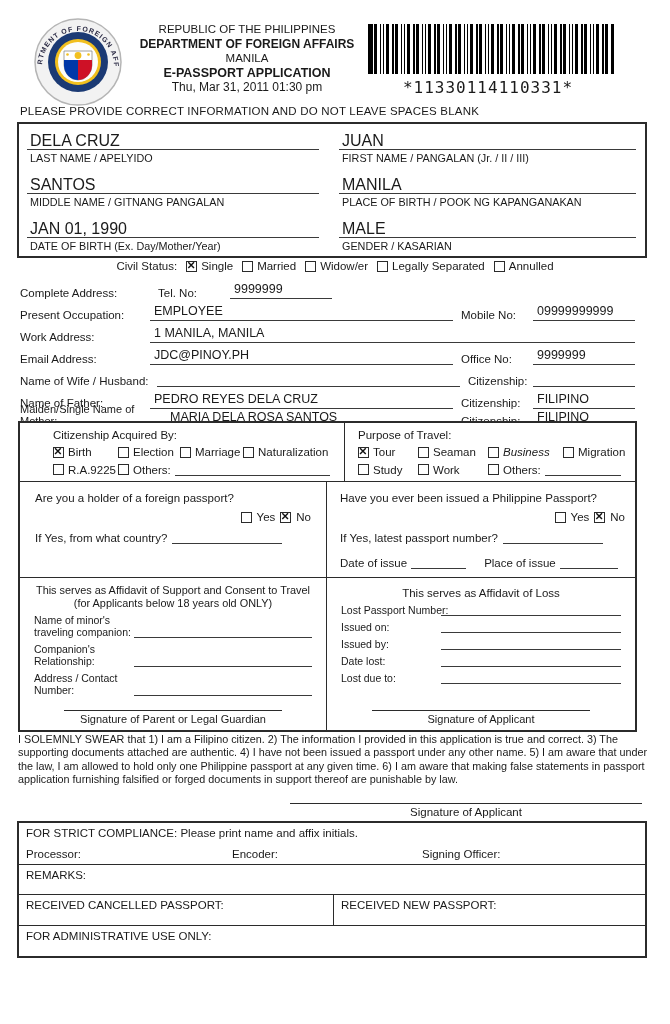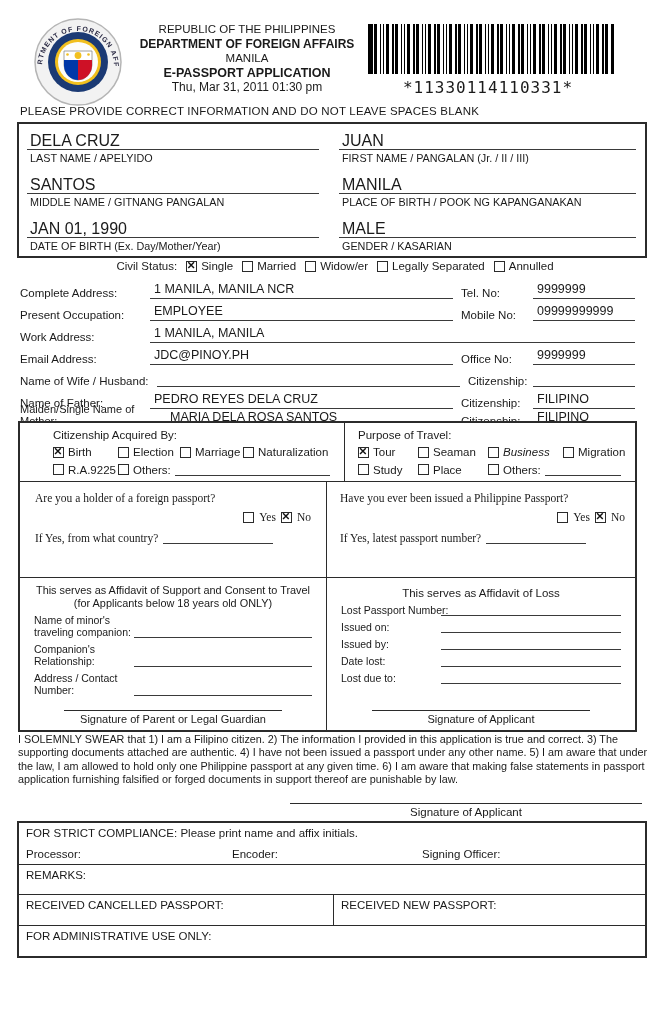--- a/index.html
+++ b/index.html
@@ -42,21 +42,21 @@
   .c-val{border-bottom:1.4px solid #3a3a3a;font-size:12.5px;padding-left:4px;white-space:nowrap;height:16px;}
   .grow{flex:1;}
   .mother-lbl{width:126px;font-size:11px;line-height:12px;white-space:normal;}
 
   
   .mid{left:18px;top:421px;width:615px;border:2px solid #2b2b2b;background:#fff;}
   .mrow{display:flex;border-top:1.5px solid #2b2b2b;}
   .mrow:first-child{border-top:none;padding-left:18px;}
   .mcell-l{width:307px;border-right:1.5px solid #2b2b2b;box-sizing:border-box;position:relative;}
   .mcell-r{flex:1;box-sizing:border-box;position:relative;}
-  .rowA{height:58px;} .rowB{height:95px;font-family:Liberation Serif, serif;} .rowC{height:152px;}
+  .rowA{height:58px;} .rowB{height:95px;} .rowC{height:152px;}
   .sec-title{font-size:11.5px;padding:6px 0 0 15px;}
   .ck-line{display:flex;align-items:center;margin:5px 0 0 15px;font-size:11.5px;}
   .ck{display:flex;align-items:center;gap:4px;}
   .uline{border-bottom:1.4px solid #3a3a3a;height:12px;}
   .q{font-size:11.5px;padding:10px 0 0 15px;}
   .yesno{display:flex;justify-content:flex-end;align-items:center;gap:5px;font-size:11.5px;margin-top:7px;}
   .followup{display:flex;align-items:flex-end;font-size:11.5px;margin:8px 15px 0 15px;}
   .dateline{display:flex;align-items:flex-end;font-size:11.5px;margin:12px 15px 0 13px;}
 
   .aff-title{font-size:10.9px;text-align:center;line-height:13px;padding-top:6px;}
@@ -167,21 +167,20 @@
         <span>Legally Separated</span>
       </span>
     <span class="opt">
         <span class="cb"></span>
         <span>Annulled</span>
       </span>
   </div>
 
   <div class="c-row" style="top:281px;">
     <span class="c-lbl" style="width:130px;">Complete Address:</span>
-    <span class="c-val grow">1 MANILA, MANILA NCR</span>
     <span class="c-lbl" style="width:72px;padding-left:8px;">Tel. No:</span>
     <span class="c-val" style="width:98px;">9999999</span>
   </div>
   <div class="c-row" style="top:303px;">
     <span class="c-lbl" style="width:130px;">Present Occupation:</span>
     <span class="c-val grow">EMPLOYEE</span>
     <span class="c-lbl" style="width:72px;padding-left:8px;">Mobile No:</span>
     <span class="c-val" style="width:98px;">09999999999</span>
   </div>
   <div class="c-row" style="top:325px;">
@@ -268,21 +267,21 @@
               <span>Migration</span>
             </span>
         </div>
         <div class="ck-line" style="margin-left:13px;margin-right:14px;">
           <span class="ck" style="width:60px;">
               <span class="cb"></span>
               <span>Study</span>
             </span>
           <span class="ck" style="width:70px;">
               <span class="cb"></span>
-              <span>Place</span>
+              <span>Work</span>
             </span>
           <span class="ck">
               <span class="cb"></span>
               <span>Others:</span>
             </span>
           <span class="uline grow" style="margin-left:4px;"></span>
         </div>
       </div>
     </div>
 
@@ -305,20 +304,27 @@
         <div class="yesno" style="padding-right:10px;">
           <span class="cb"></span>
             <span>Yes</span>
           <span class="cb checked"></span>
             <span>No</span>
         </div>
         <div class="followup" style="margin-left:13px;margin-right:10px;">
           <span>If Yes, latest passport number?</span>
           <span class="uline" style="width:100px;margin-left:5px;"></span>
         </div>
+        <div class="dateline">
+          <span>Date of issue</span>
+          <span class="uline" style="width:55px;margin-left:4px;"></span>
+          <span style="width:18px;"></span>
+          <span>Place of issue</span>
+          <span class="uline" style="width:58px;margin-left:4px;"></span>
+        </div>
       </div>
     </div>
 
     <div class="mrow rowC">
       <div class="mcell-l">
         <div class="aff-title">
           <div>This serves as Affidavit of Support and Consent to Travel</div>
           <div>(for Applicants below 18 years old ONLY)</div>
         </div>
         <div class="af-row" style="margin-top:5px;">

